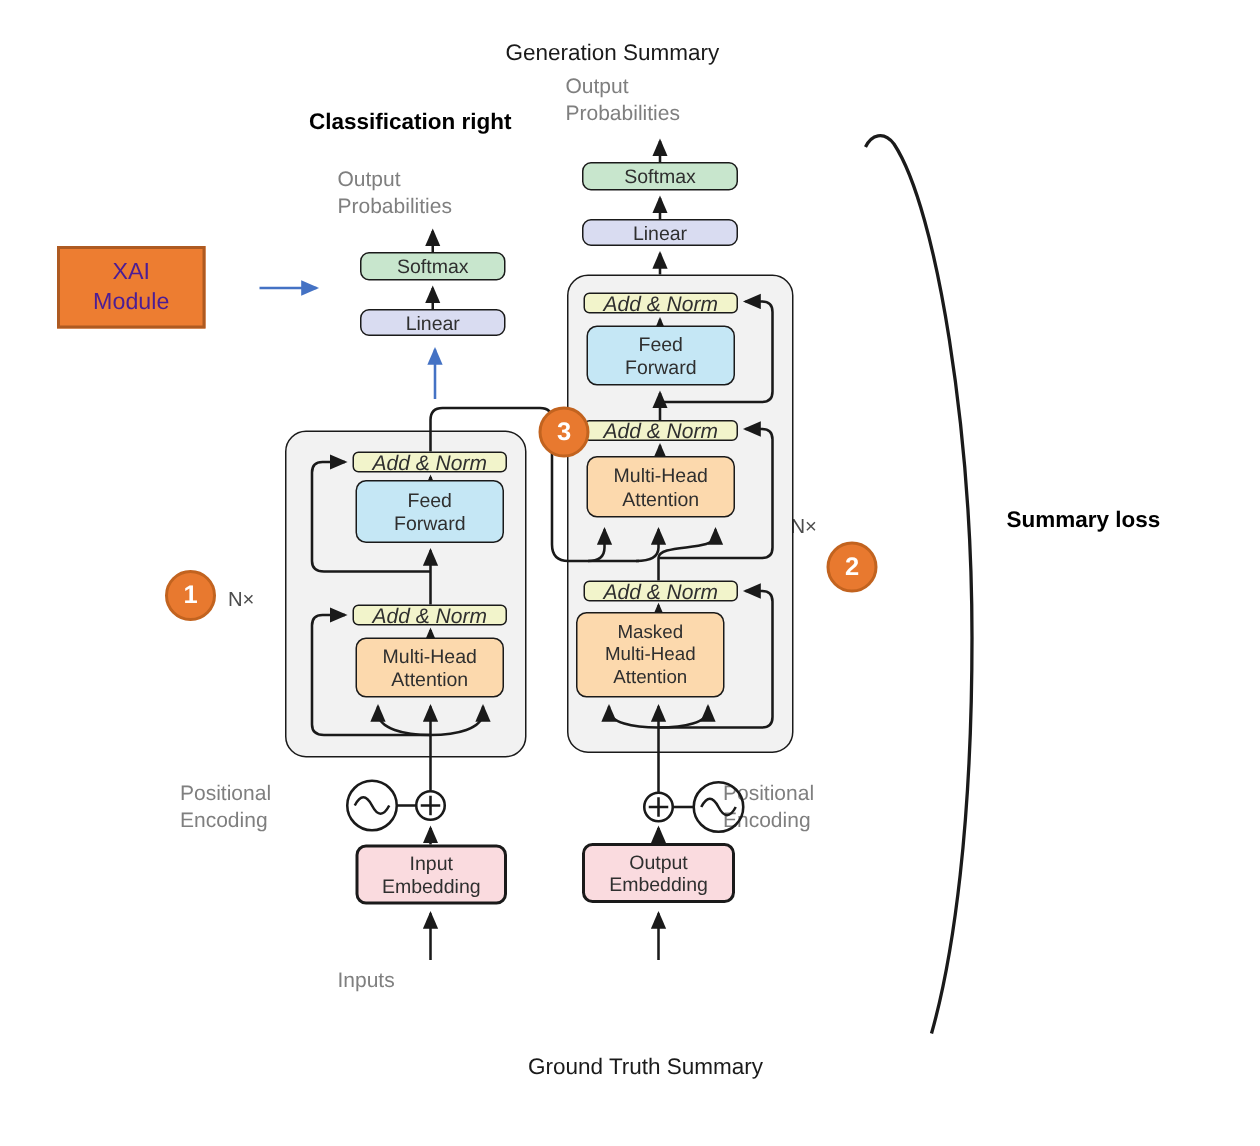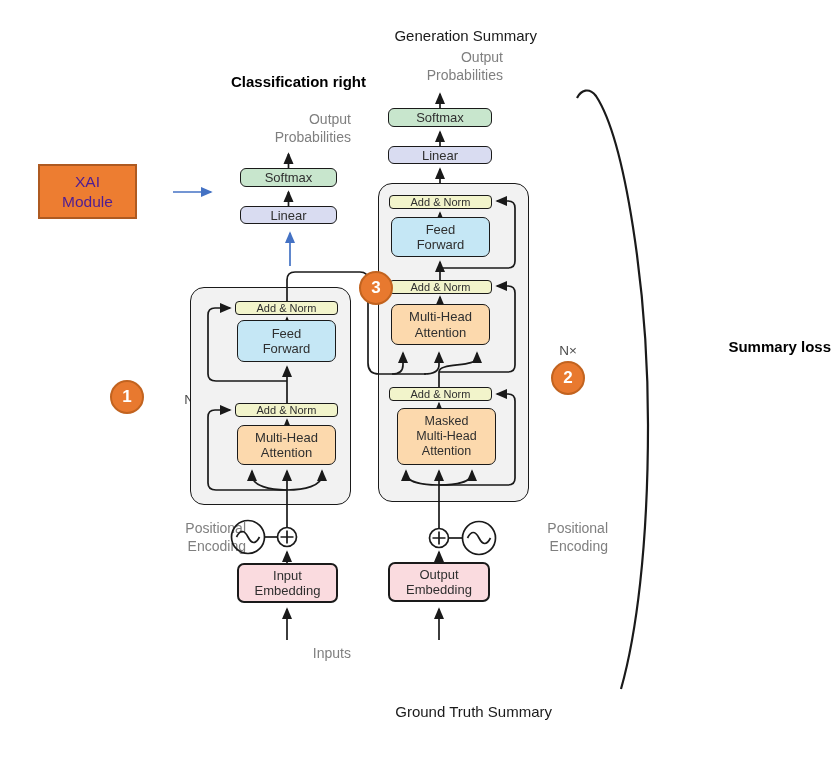--- a/index.html
+++ b/index.html
@@ -1,28 +1,28 @@
 <!DOCTYPE html>
 <html style="--softmax_fill: #c8e6cd; --linear_fill: #d9dcf1; --add_norm_fill: #f2f4cb; --feed_forward_fill: #c5e7f5; --attention_fill: #fcd9ad; --embedding_fill: #fadbdf; --container_fill: #f2f2f2; --badge_fill: #e8792f; --xai_fill: #ed7d31; --xai_border: #ae5a21; --arrow_blue: #4472c4; --line_black: #1a1a1a;"><head>
 <meta charset="utf-8">
 <style>
   html,body{margin:0;padding:0;background:#ffffff;}
   #canvas{
     position:relative;width:840px;height:764px;background:#ffffff;
     font-family:"Liberation Sans", sans-serif;color:#1a1a1a;overflow:hidden;
   }
-  .txt{position:absolute;box-sizing:border-box;text-align:right;white-space:pre-line;}
+  .txt{position:absolute;box-sizing:border-box;text-align:left;white-space:pre-line;}
   .gray{color:#7f7f7f;}
   .boldlbl{font-weight:bold;color:#000;font-size:15px;}
   .bx{
     position:absolute;box-sizing:border-box;border:1.6px solid #1a1a1a;
     display:flex;align-items:center;justify-content:center;text-align:center;
     color:#2f2f2f;white-space:pre-line;z-index:3;
   }
-  .small{border-radius:4px;font-size:11px;line-height:12px;background:var(--add_norm_fill);}
+  .small{border-radius:4px;font-size:14px;line-height:12px;background:var(--add_norm_fill);font-style:italic;}
   .pill{border-radius:6px;font-size:13px;border-width:1.8px;}
   .big{border-radius:7px;font-size:13px;line-height:15.5px;}
   .container{
     position:absolute;box-sizing:border-box;border:1.8px solid #1a1a1a;border-radius:14px;
     background:var(--container_fill);z-index:1;
   }
   .softmax{background:var(--softmax_fill);}
   .linear{background:var(--linear_fill);}
   .ff{background:var(--feed_forward_fill);}
   .attn{background:var(--attention_fill);}
@@ -155,21 +155,21 @@
   <div class="bx big emb" style="left:237px;top:563px;width:101px;height:40px;">Input
 Embedding</div>
 
   <div class="bx small" style="left:389px;top:195px;width:103px;height:14px;">Add &amp; Norm</div>
   <div class="bx big ff" style="left:391px;top:217px;width:99px;height:40px;">Feed
 Forward</div>
   <div class="bx small" style="left:389px;top:280px;width:103px;height:14px;">Add &amp; Norm</div>
   <div class="bx big attn" style="left:391px;top:304px;width:99px;height:41px;">Multi-Head
 Attention</div>
   <div class="bx small" style="left:389px;top:387px;width:103px;height:14px;">Add &amp; Norm</div>
-  <div class="bx big attn" style="left:397px;top:408px;width:99px;height:57px;font-size:12.5px;line-height:15px;">Masked
+  <div class="bx big attn" style="left:384px;top:408px;width:99px;height:57px;font-size:12.5px;line-height:15px;">Masked
 Multi-Head
 Attention</div>
   <div class="bx big emb" style="left:388px;top:562px;width:102px;height:40px;">Output
 Embedding</div>
 
   <div class="txt" style="left:152px;top:392px;width:50px;font-size:13.5px;color:#4d4d4d;">N×</div>
   <div class="txt" style="left:527px;top:343px;width:50px;font-size:13.5px;color:#4d4d4d;">N×</div>
 
   <div class="badge" style="left:110px;top:380px;">1</div>
   <div class="badge" style="left:551px;top:361px;">2</div>

